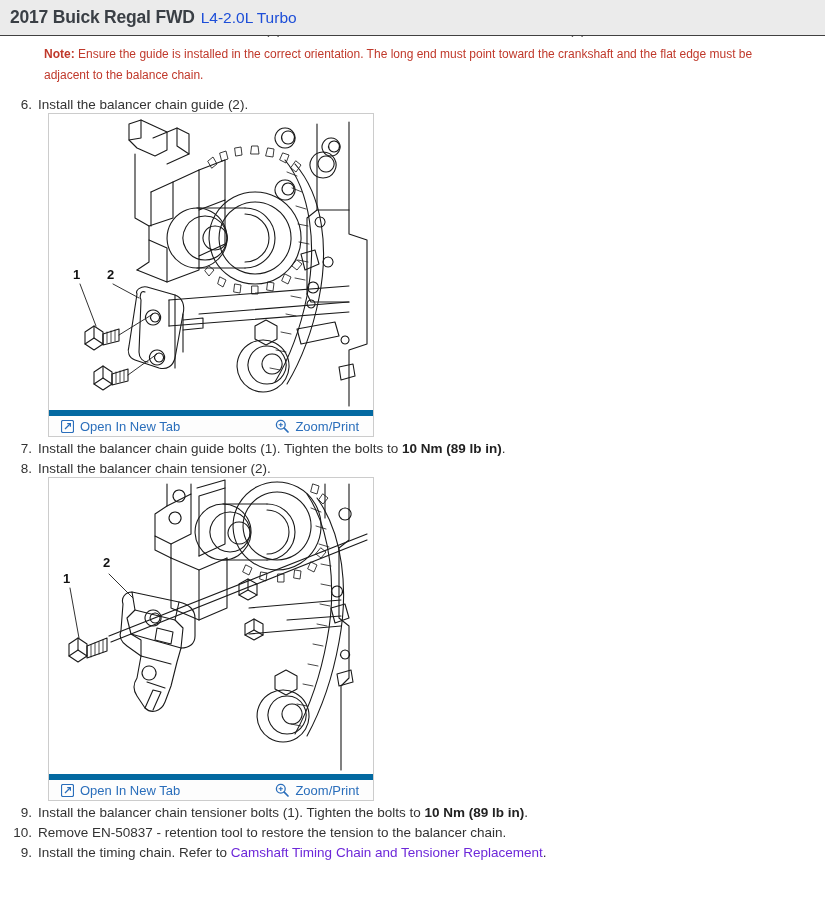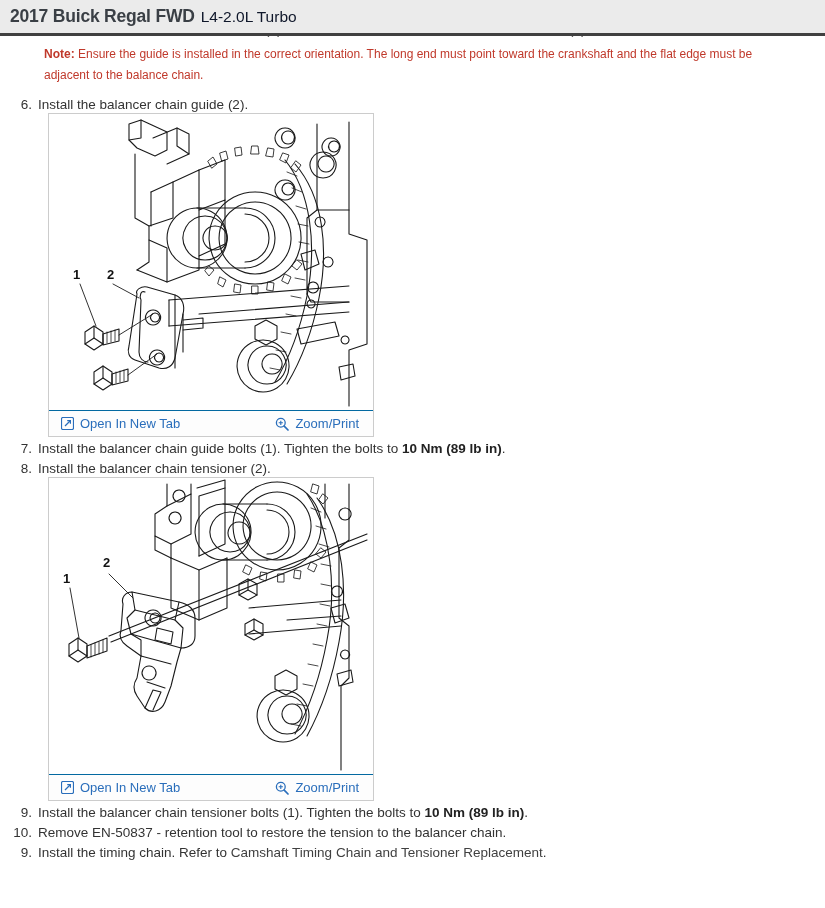--- a/index.html
+++ b/index.html
@@ -17,38 +17,38 @@
     overflow: hidden;
   }
 
   
   .vehicle-header {
     position: absolute;
     top: 0; left: 0;
     width: 825px;
     height: 36px;
     background: #ebebeb;
-    border-bottom: 3px solid #404040;
+    border-bottom: 1px solid #404040;
     box-sizing: border-box;
     z-index: 20;
     display: flex;
     align-items: center;
     padding-left: 10px;
   }
   .vehicle-header .ymm {
     font-size: 17.5px;
     font-weight: bold;
     color: #3a3f45;
     letter-spacing: -0.2px;
     white-space: nowrap;
   }
   .vehicle-header .engine {
     font-size: 15.5px;
     font-weight: normal;
-    color: #0f172a;
+    color: #1d4ed8;
     margin-left: 6px;
     white-space: nowrap;
   }
 
   
   .doc {
     position: absolute;
     top: 0; left: 0;
     width: 825px;
   }
@@ -93,21 +93,21 @@
     width: 32px;
     min-width: 32px;
     text-align: right;
     padding-right: 6px;
     color: #333333;
   }
   .step .txt { flex: 1; }
   .step .txt b { font-weight: bold; color: #222; }
   .step .txt a,
   .step .txt .link {
-    color: #404040;
+    color: #6d28d9;
     text-decoration: none;
     cursor: pointer;
   }
 
   
   .figure {
     position: absolute;
     left: 48px;
     width: 326px;
     border: 1px solid #cccccc;
@@ -116,21 +116,21 @@
   }
   .figure .canvas {
     position: relative;
     width: 100%;
     background: #ffffff;
     overflow: hidden;
   }
   .figure .canvas svg { display: block; }
   .fig-toolbar {
     height: 26px;
-    border-top: 1px solid #0369a1;
+    border-top: 6px solid #0369a1;
     background: #fdfdfd;
     display: flex;
     align-items: center;
     justify-content: space-between;
     padding: 0 14px 0 12px;
     box-sizing: border-box;
   }
   .tool-btn {
     display: flex;
     align-items: center;

